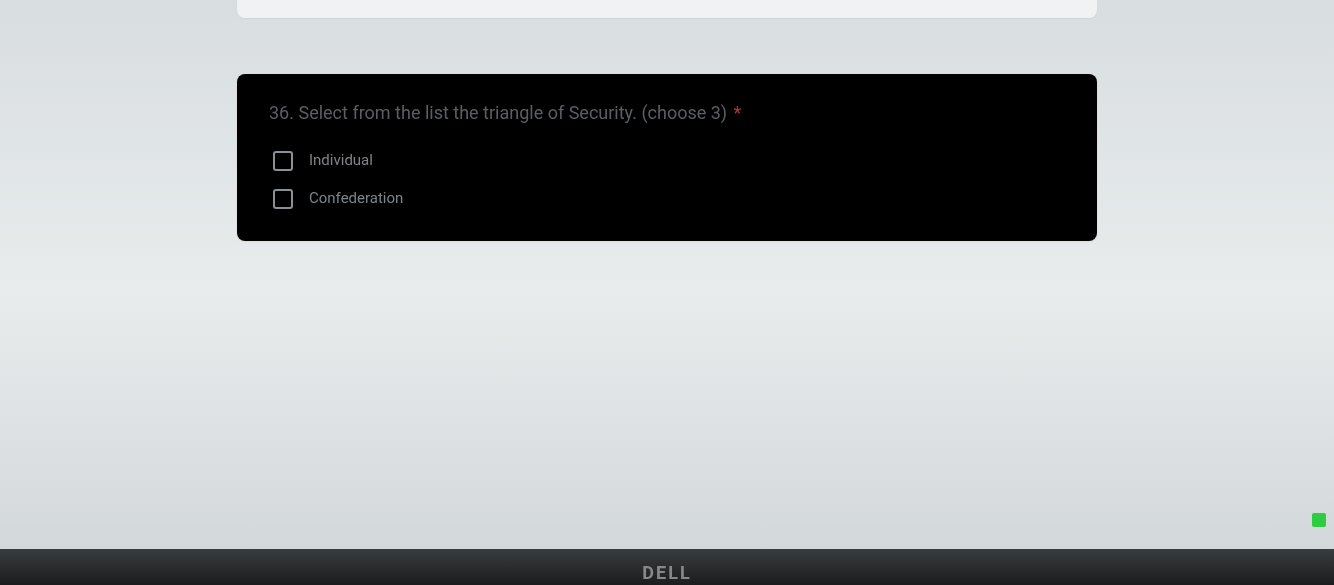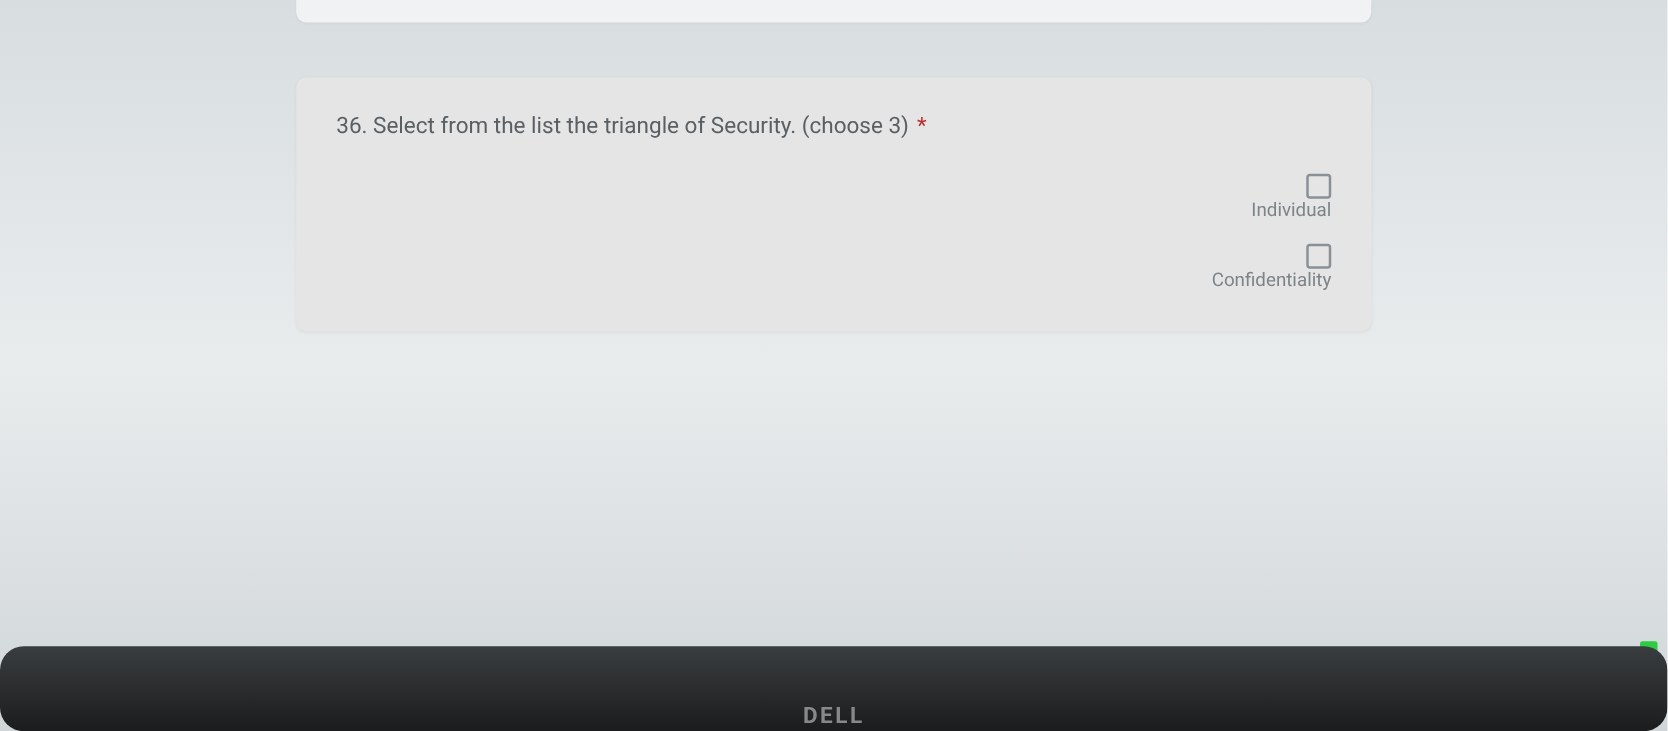--- a/index.html
+++ b/index.html
@@ -14,73 +14,71 @@
       height: 585px;
       position: relative;
       overflow: hidden;
     }
     .page-container {
       padding: 40px 0 0 0;
       display: flex;
       justify-content: center;
     }
     .question-card {
-      background: #e5e5e5;
+      background: #000000;
       border-radius: 8px;
       width: 860px;
       padding: 28px 32px 32px 32px;
       box-shadow: 0 1px 3px rgba(0,0,0,0.05);
-      margin-top: 4px;
+      margin-top: 16px;
     }
     .question-text {
       font-size: 18px;
       color: #5a5f63;
       margin-bottom: 28px;
       font-weight: 400;
       filter: blur(0.5px);
     }
     .required-mark {
       color: #b33;
       margin-left: 2px;
     }
     .options-list {
       display: flex;
       flex-direction: column;
       gap: 18px;
       padding-left: 4px;
     }
     .option-row {
       display: flex;
-      align-items: flex-end;
-      gap: 0;
+      align-items: flex-start;
+      gap: 16px;
       cursor: pointer;
-      flex-direction: column;
     }
     .checkbox-box {
       width: 20px;
       height: 20px;
       border: 2px solid #8a9196;
       border-radius: 3px;
       background: transparent;
       flex-shrink: 0;
     }
     .option-label {
       font-size: 15px;
       color: #7d8488;
       filter: blur(0.6px);
       font-weight: 400;
     }
     .bottom-bezel {
       position: absolute;
       bottom: 0;
       left: 0;
       right: 0;
-      height: 68px;
+      height: 36px;
       background: linear-gradient(180deg, #3a3d3f 0%, #1a1c1d 100%);
-      border-radius: 19px;
     }
     .logo-area {
       position: absolute;
       bottom: 0;
       left: 50%;
       transform: translateX(-50%);
       color: #888;
       font-size: 18px;
       font-weight: bold;
       letter-spacing: 2px;
@@ -116,21 +114,21 @@
       <span>Select from the list the triangle of Security. (choose 3)</span>
       <span class="required-mark">*</span>
     </div>
     <div class="options-list">
       <label class="option-row">
         <span class="checkbox-box"></span>
         <span class="option-label">Individual</span>
       </label>
       <label class="option-row">
         <span class="checkbox-box"></span>
-        <span class="option-label">Confidentiality</span>
+        <span class="option-label">Confederation</span>
       </label>
     </div>
   </div>
 </div>
 
 <div class="green-dot"></div>
 
 <div class="bottom-bezel">
   <div class="logo-area">DELL</div>
 </div>

